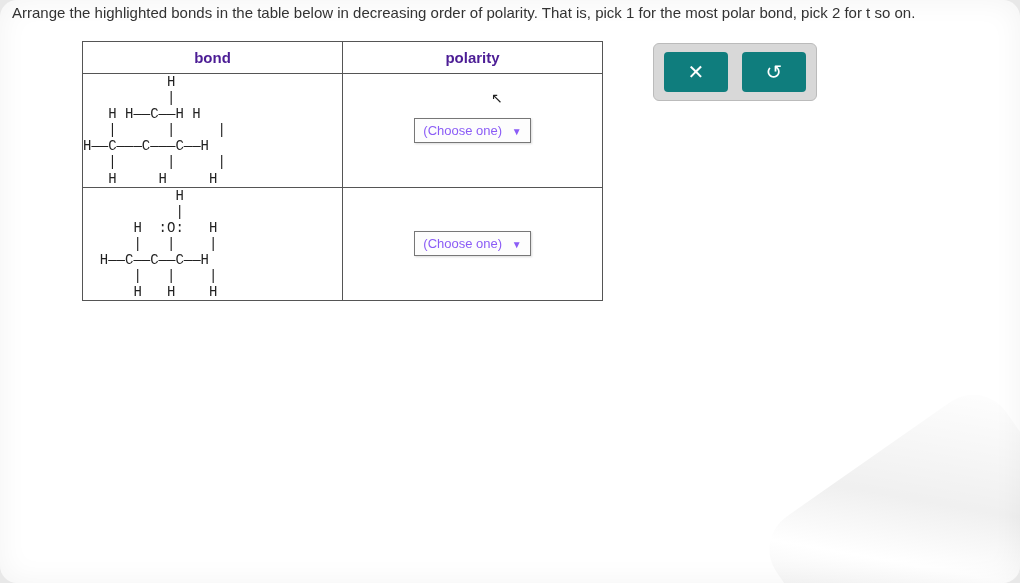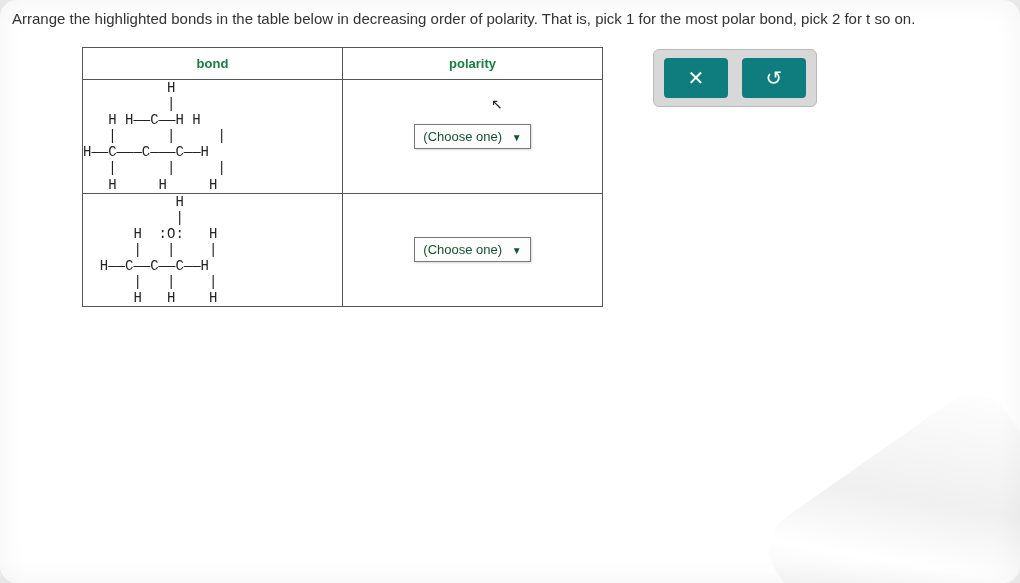--- a/index.html
+++ b/index.html
@@ -9,21 +9,21 @@
     font-family: Arial, Helvetica, sans-serif;
     background: #e8e8e8;
     width: 1020px;
     height: 583px;
     overflow: hidden;
     position: relative;
   }
   .page {
     background: #fff;
     min-height: 583px;
-    padding: 8px 12px;
+    padding: 2px 12px;
     position: relative;
     box-shadow: inset 0 0 30px rgba(0,0,0,0.05);
     border-radius: 17px;
   }
   .instructions {
     font-size: 15px;
     color: #333;
     line-height: 1.4;
     margin-bottom: 18px;
   }
@@ -38,24 +38,24 @@
     border-collapse: collapse;
     background: #fff;
   }
   table.main td, table.main th {
     border: 1.5px solid #555;
     padding: 0;
     vertical-align: middle;
   }
   table.main th {
     font-weight: bold;
-    font-size: 13px;
+    font-size: 15px;
     text-align: center;
     height: 32px;
-    color: #15803d;
+    color: #4c1d95;
   }
   .bond-col { width: 260px; }
   .polarity-col { width: 260px; }
   .bond-cell {
     font-family: "Courier New", monospace;
     font-size: 14px;
     white-space: pre;
     line-height: 1.15;
     padding: 8px 0 8px 4px;
     color: #222;
@@ -64,21 +64,21 @@
   .polarity-cell {
     text-align: center;
     position: relative;
   }
   .choose-btn {
     display: inline-block;
     border: 1.5px solid #777;
     background: #fdfdfd;
     padding: 4px 8px;
     font-size: 13px;
-    color: #14532d;
+    color: #8b5cf6;
     cursor: pointer;
     box-shadow: 1px 1px 2px rgba(0,0,0,0.15);
   }
   .choose-btn .arrow {
     display: inline-block;
     margin-left: 6px;
     font-size: 10px;
   }
   .btn-panel {
     margin-left: 50px;

